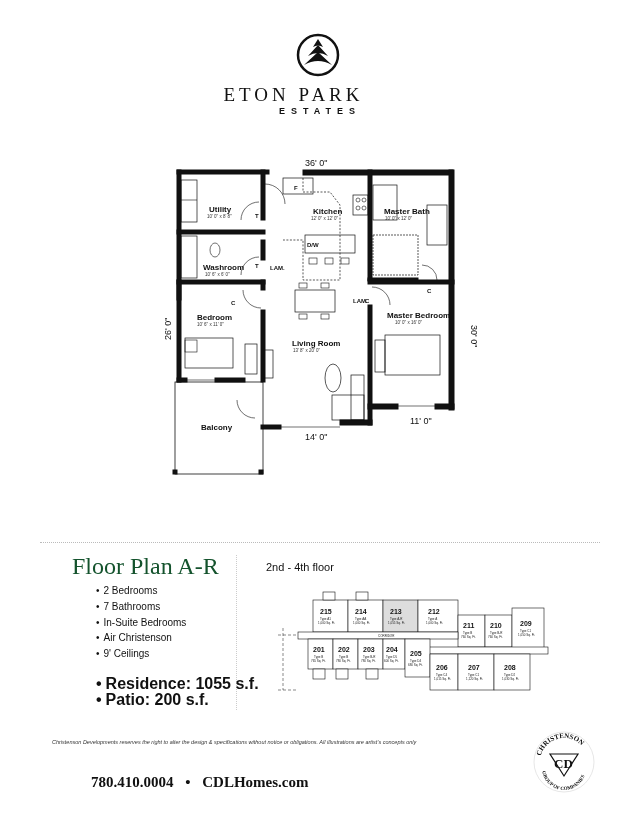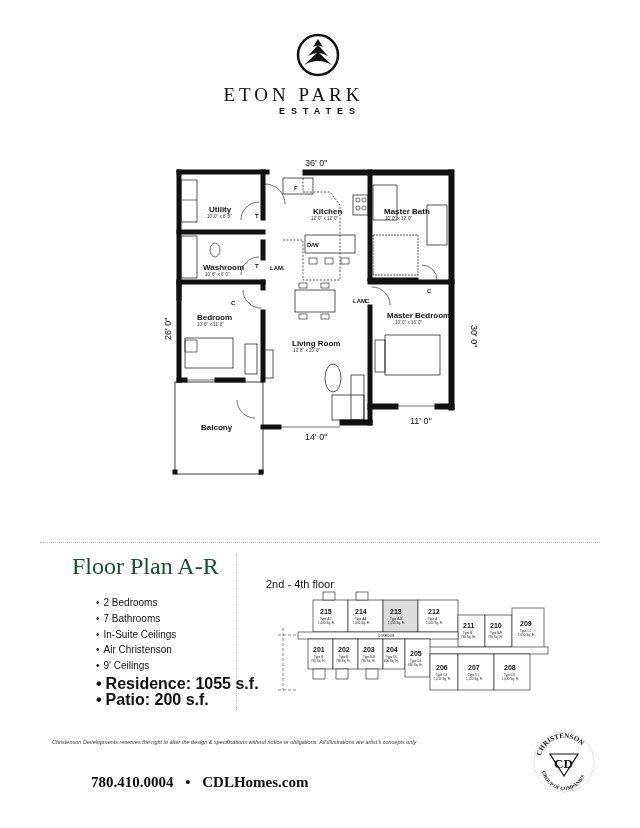--- a/index.html
+++ b/index.html
@@ -16,26 +16,26 @@
   .room-label { font-family: "Liberation Sans", sans-serif; font-weight: bold; font-size: 8px; fill: #111; }
   .room-dim { font-family: "Liberation Sans", sans-serif; font-size: 4.5px; fill: #333; }
   .dim-label { font-family: "Liberation Sans", sans-serif; font-size: 9px; fill: #111; }
   .tiny { font-family: "Liberation Sans", sans-serif; font-size: 6px; fill: #111; font-weight: bold; }
 
   .divider { position: absolute; left: 40px; top: 542px; width: 560px; border-top: 1px dotted #bbb; }
   .vdivider { position: absolute; left: 236px; top: 555px; height: 155px; border-left: 1px dotted #ccc; }
 
   .fp-title { position: absolute; left: 72px; top: 553px; font-family: "Liberation Serif", serif;
     font-size: 24px; color: #14532d; }
-  .features { position: absolute; left: 96px; top: 583px; list-style: none; font-size: 10px; line-height: 15.8px; margin-top: 12px; }
+  .features { position: absolute; left: 96px; top: 583px; list-style: none; font-size: 10px; line-height: 15.8px; }
   .features li::before { content: "\2022"; margin-right: 4px; }
   .stats { position: absolute; left: 96px; top: 676px; list-style: none; font-size: 16px; font-weight: bold; line-height: 16px; }
   .stats li::before { content: "\2022"; margin-right: 4px; }
 
-  .floor-label { position: absolute; left: 266px; top: 561px; font-size: 11px; color: #111; margin-top: 17px; }
+  .floor-label { position: absolute; left: 266px; top: 561px; font-size: 11px; color: #111; }
   .keyplan { position: absolute; left: 278px; top: 590px; width: 275px; height: 110px; }
   .keyplan svg { width: 100%; height: 100%; }
   .unit-num { font-family: "Liberation Sans", sans-serif; font-weight: bold; font-size: 7px; fill: #111; }
   .unit-sub { font-family: "Liberation Sans", sans-serif; font-size: 3px; fill: #222; }
 
   .disclaimer { position: absolute; left: 52px; top: 739px; font-size: 5.5px; font-style: italic; color: #333; white-space: nowrap; }
   .contact { position: absolute; left: 52px; top: 774px; font-family: "Liberation Serif", serif; font-size: 15px; font-weight: bold; color: #111; margin-left: 39px; }
   .contact .sep { margin: 0 8px; }
   .cg-logo { position: absolute; left: 530px; top: 728px; width: 68px; height: 68px; }
 </style>
@@ -183,21 +183,21 @@
   </svg>
 </div>
 
 <div class="divider"></div>
 <div class="vdivider"></div>
 
 <div class="fp-title">Floor Plan A-R</div>
 <ul class="features">
   <li>2 Bedrooms</li>
   <li>7 Bathrooms</li>
-  <li>In-Suite Ceilings</li>
+  <li>In-Suite Bedrooms</li>
   <li>Air Christenson</li>
   <li>9' Ceilings</li>
 </ul>
 <ul class="stats">
   <li>Residence: 1055 s.f.</li>
   <li>Patio: 200 s.f.</li>
 </ul>
 
 <div class="floor-label">2nd - 4th floor</div>
 <div class="keyplan">

